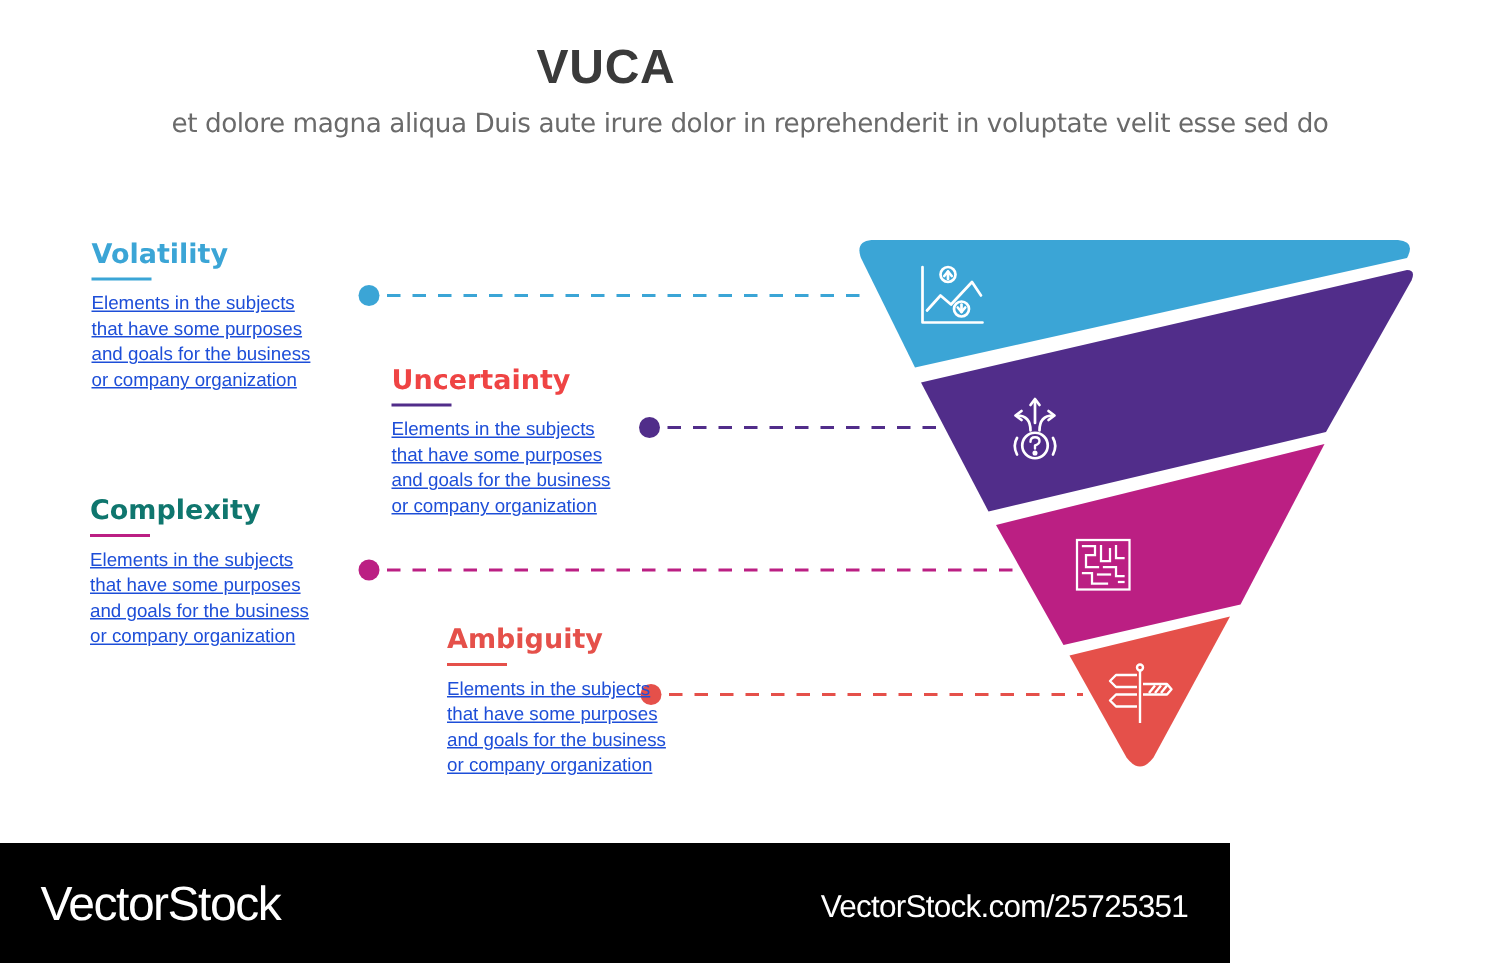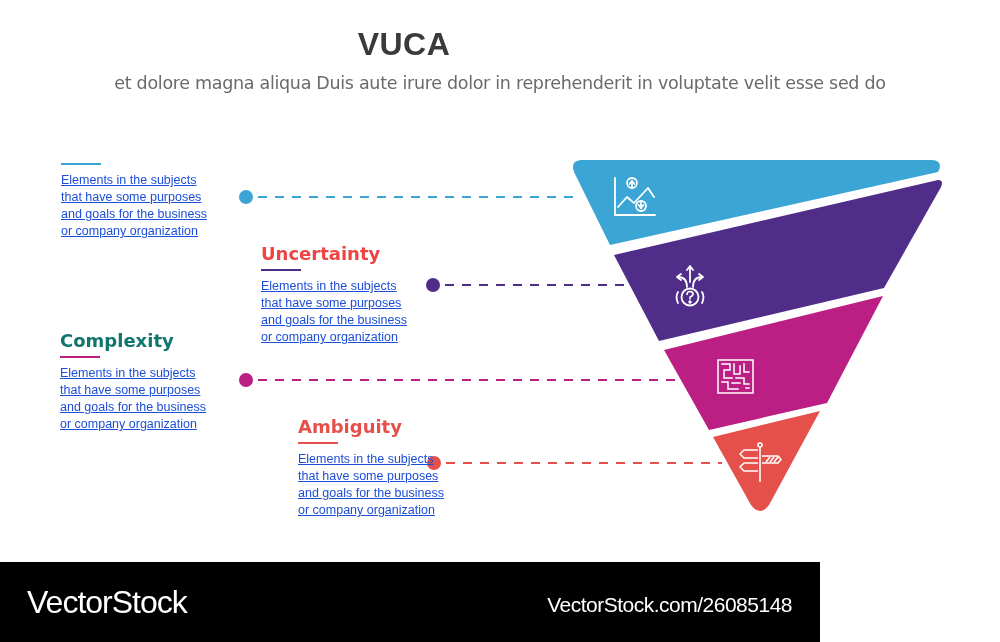--- a/index.html
+++ b/index.html
@@ -89,20 +89,21 @@
     <path d="M758,450 L744,450 L740,454 L744,458 L758,458"></path>
     <path d="M758,463 L744,463 L740,467 L744,471 L758,471"></path>
     <path d="M762,456 L778,456 L781,459.5 L778,463 L762,463"></path>
     <line x1="766" y1="462" x2="770" y2="457"></line>
     <line x1="770" y1="462" x2="774" y2="457"></line>
     <line x1="774" y1="462" x2="778" y2="457"></line>
   </g>
 </svg>
 
 <div class="item" style="left:61px; top:159px;">
+  <div class="label" style="color:#3ba5d6;">Volatility</div>
   <div class="rule" style="background:#3ba5d6;"></div>
   <div class="desc">
     <div>Elements in the subjects</div>
     <div>that have some purposes</div>
     <div>and goals for the  business</div>
     <div>or company organization</div>
   </div>
 </div>
 
 <div class="item" style="left:261px; top:243px;">
@@ -133,14 +134,14 @@
   <div class="desc">
     <div>Elements in the subjects</div>
     <div>that have some purposes</div>
     <div>and goals for the  business</div>
     <div>or company organization</div>
   </div>
 </div>
 
 <div class="footer">
   <div class="brand">VectorStock</div>
-  <div class="id">VectorStock.com/26085148</div>
+  <div class="id">VectorStock.com/25725351</div>
 </div>
 
 </body></html>

